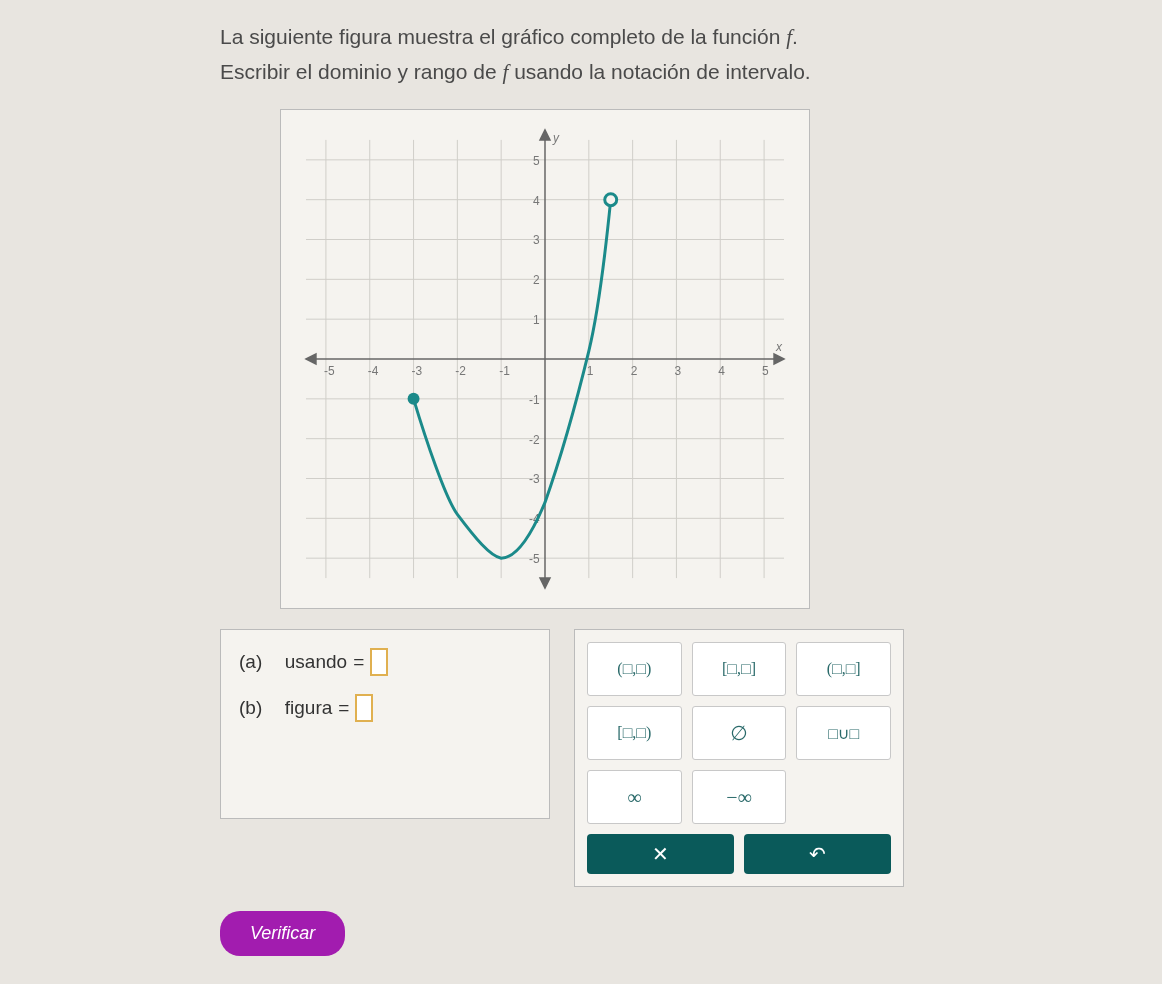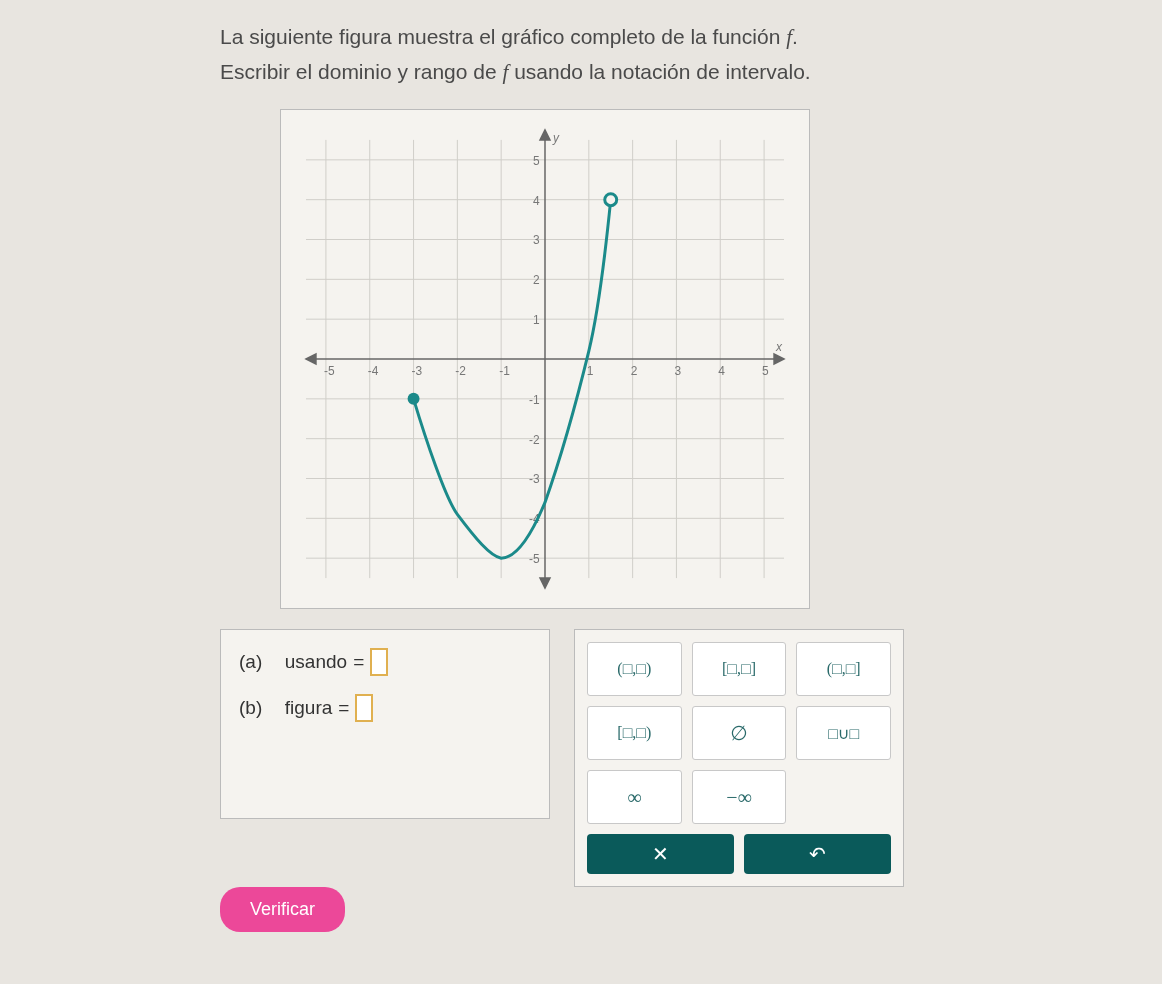--- a/index.html
+++ b/index.html
@@ -78,27 +78,29 @@
       background: #0a5a5a;
       border: none;
       border-radius: 4px;
       height: 40px;
       color: #fff;
       display: flex; align-items: center; justify-content: center;
       font-size: 20px;
       cursor: pointer;
     }
     .verify-btn {
-      background: #ec4899;
+      background: #a21caf;
       color: #fff;
       border: none;
       border-radius: 20px;
       padding: 12px 30px;
       font-size: 18px;
+      margin-top: 24px;
       cursor: pointer;
+      font-style: italic;
     }
   </style>
 </head>
 <body>
 
 
 
 <div class="problem-text">
   <div>
     <span>La siguiente figura muestra el gráfico completo de la función </span><span class="fn">f</span><span>.</span>

